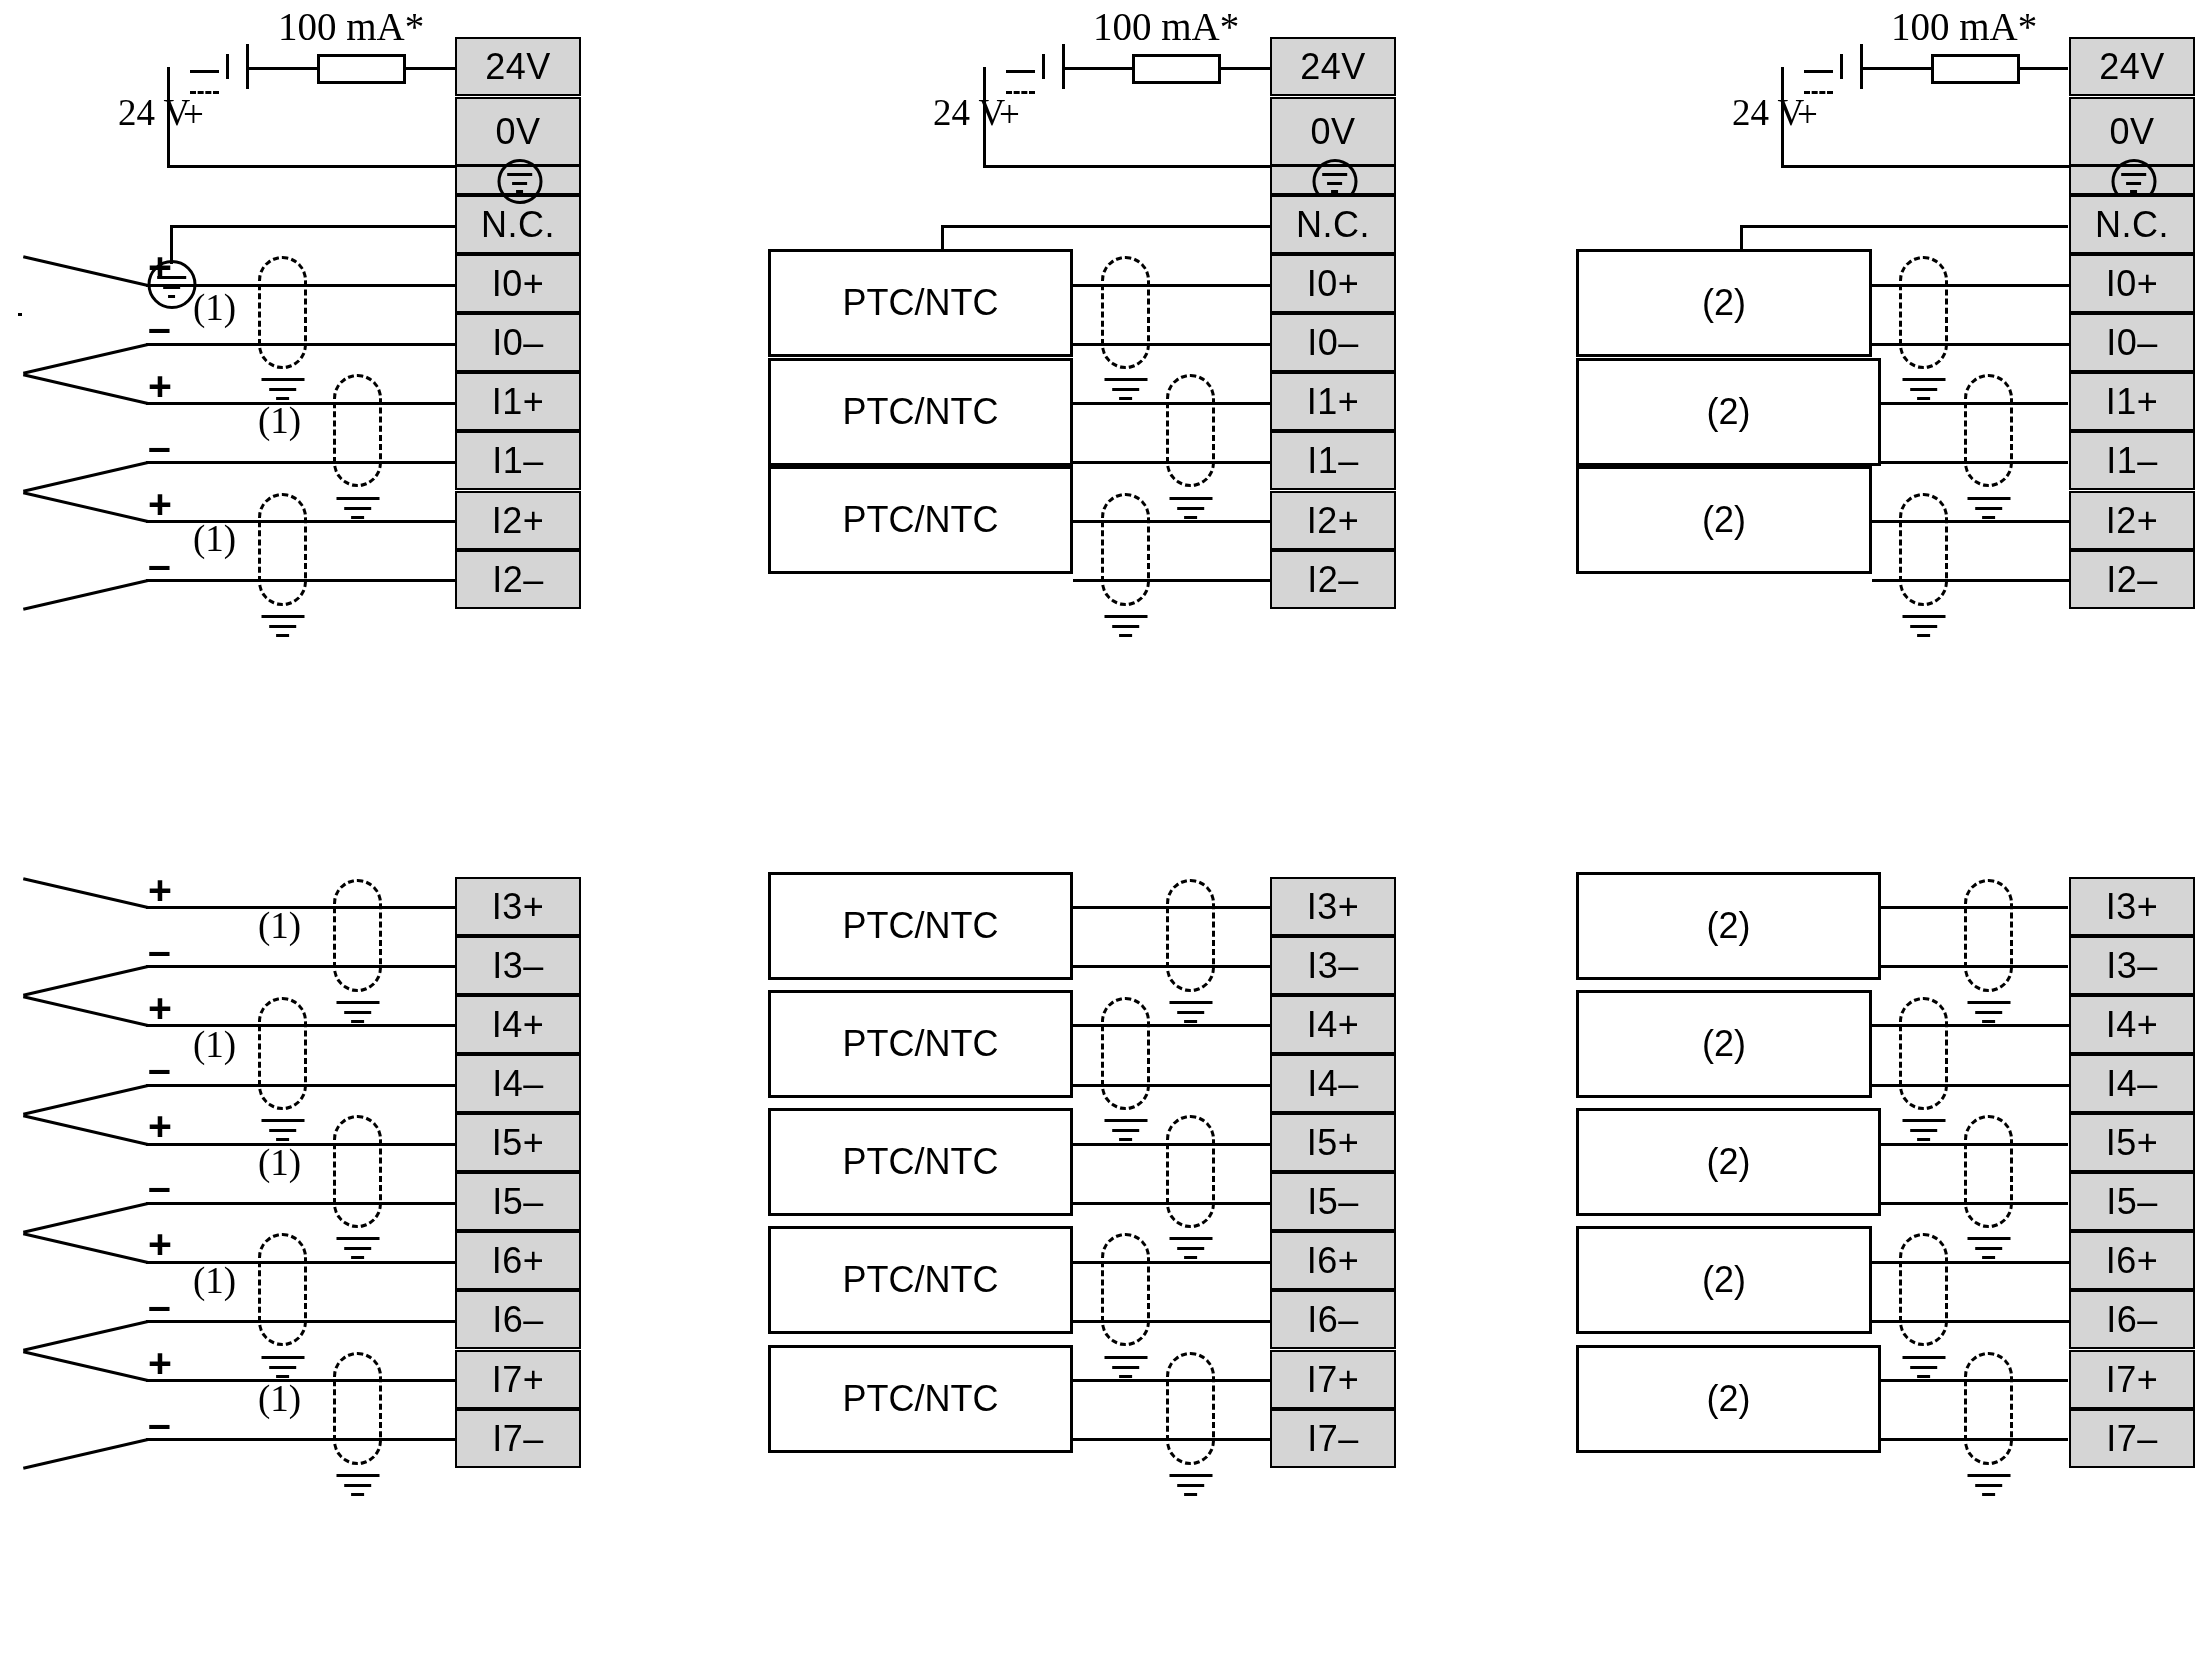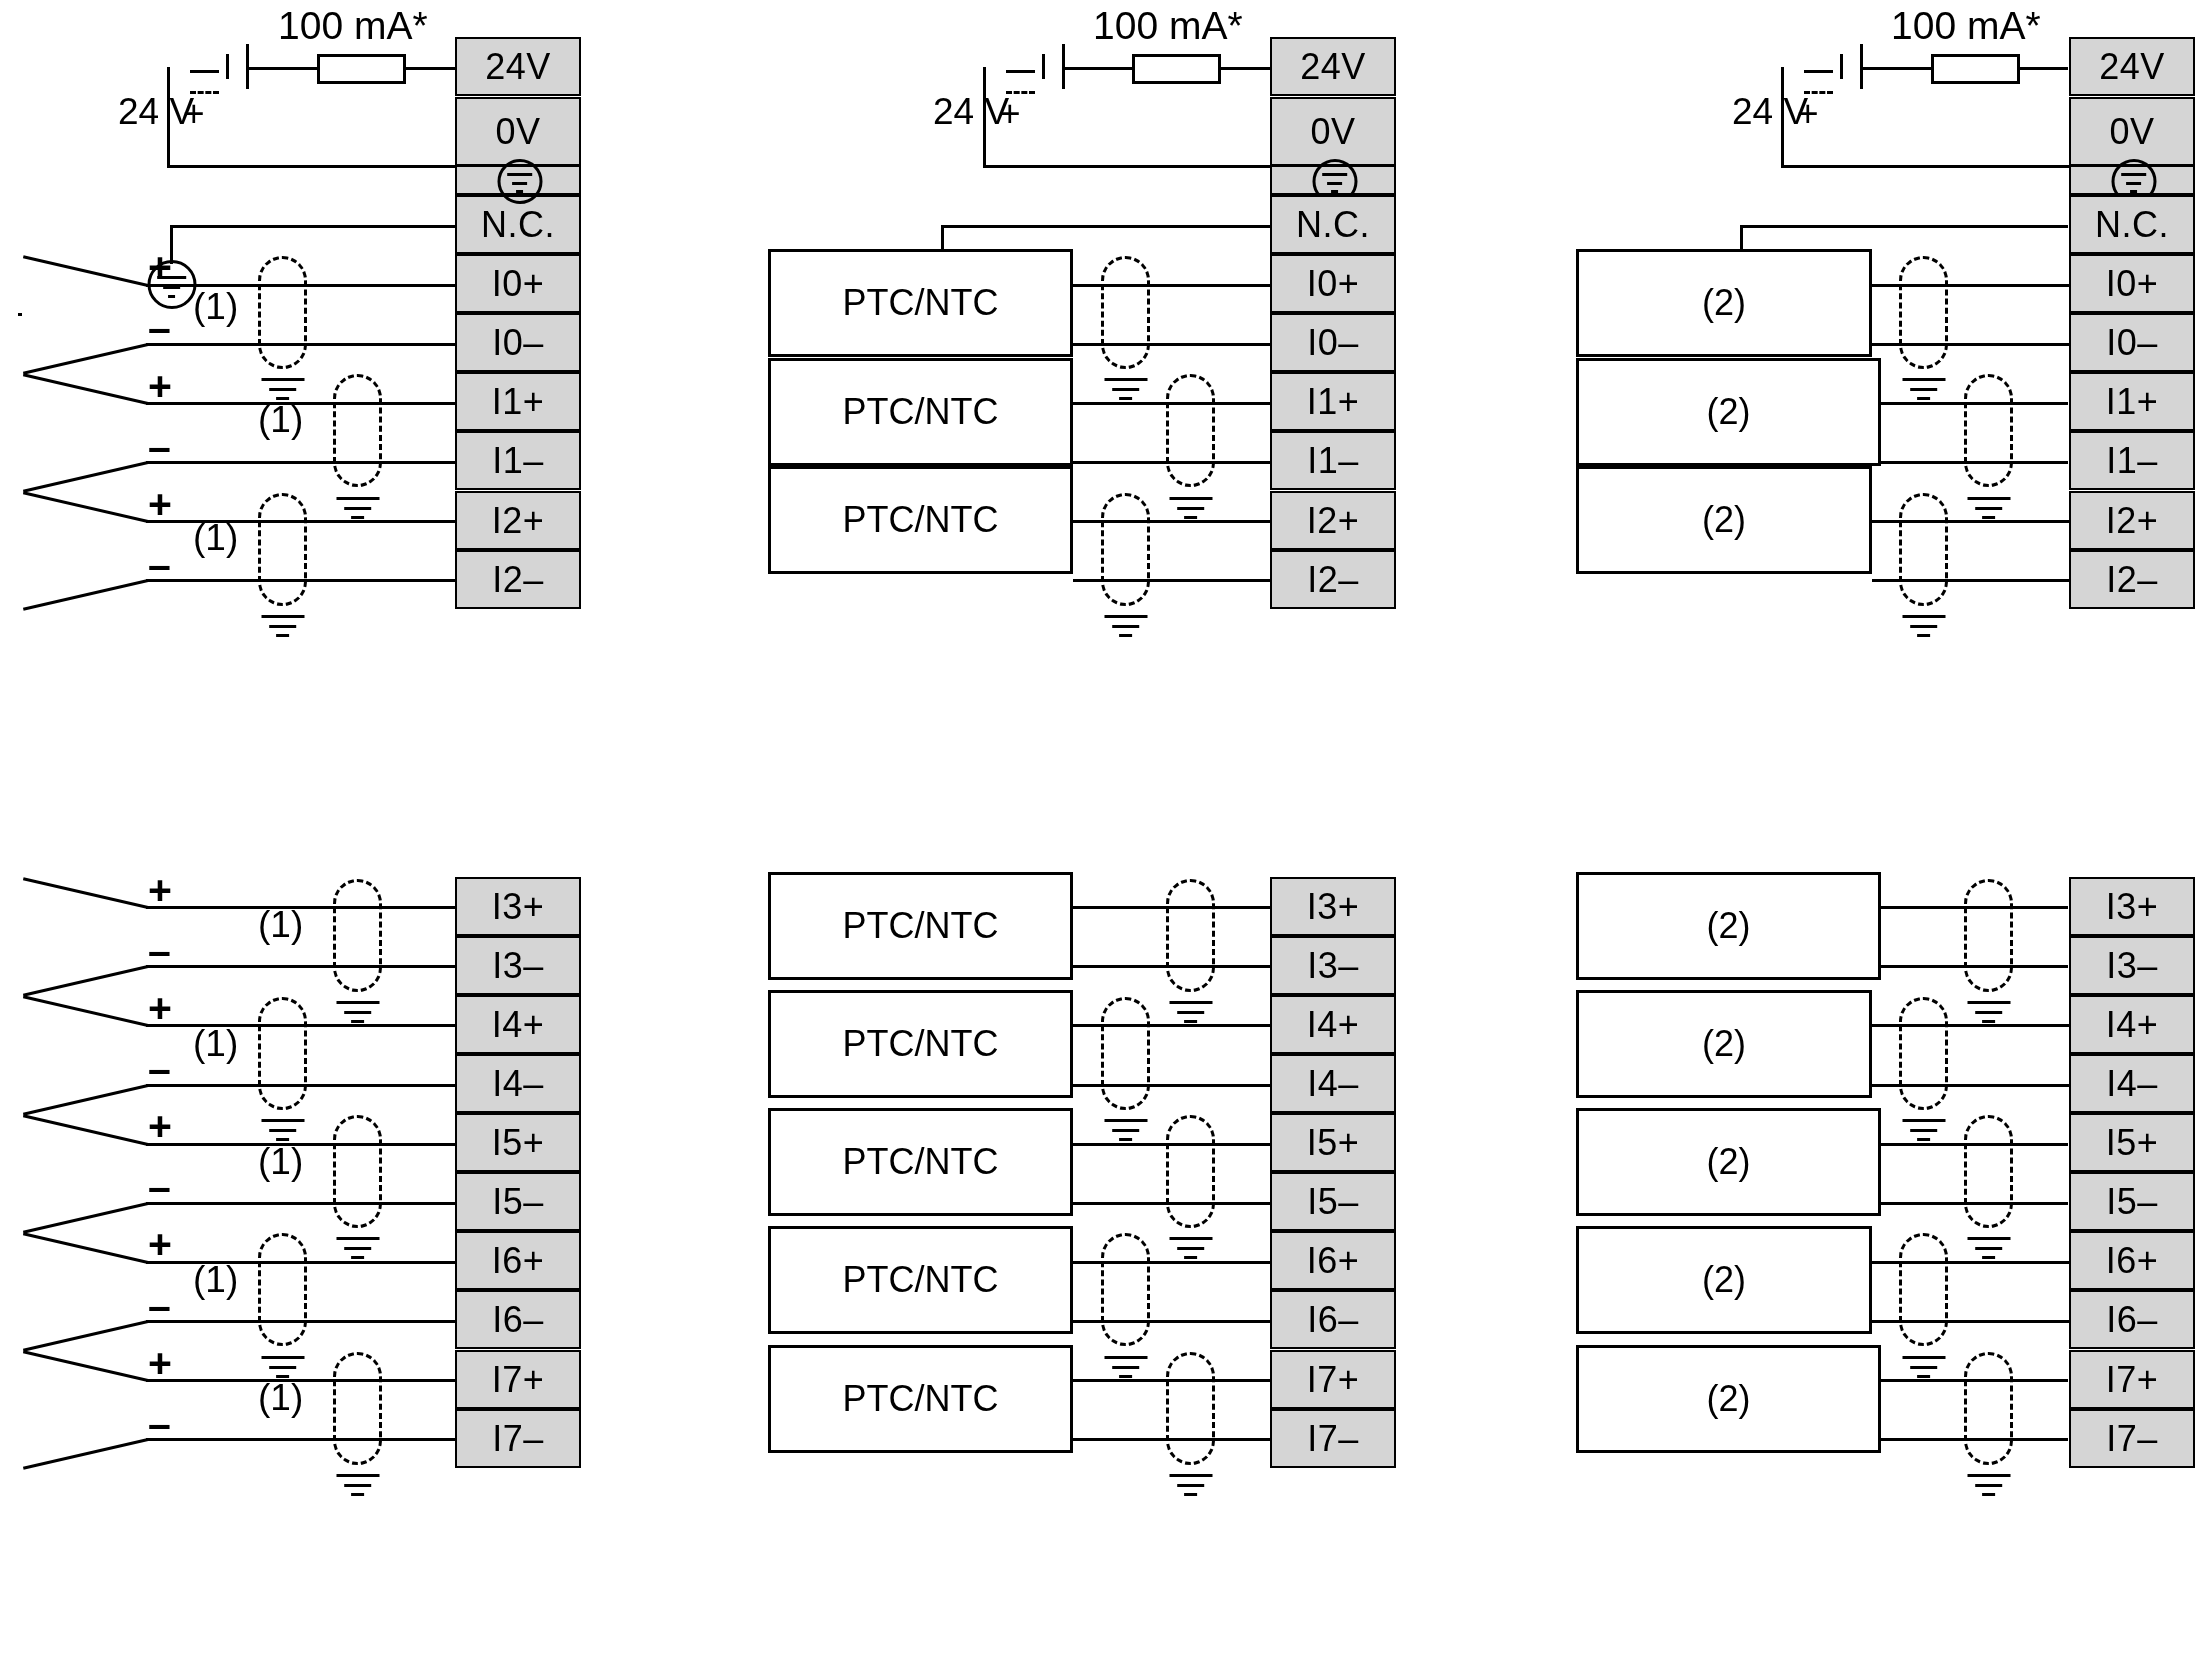--- a/index.html
+++ b/index.html
@@ -8,21 +8,21 @@
 
   
   .col{position:absolute;top:0;height:1679px;}
   .term{position:absolute;box-sizing:border-box;border:2px solid #000;background:#d5d5d5;
         display:flex;align-items:center;justify-content:center;font-size:36px;letter-spacing:0.5px;}
   .wire{position:absolute;background:#000;}
   .wire.h{height:3px;}
   .wire.v{width:3px;}
   .box{position:absolute;box-sizing:border-box;border:3px solid #000;background:#fff;
        display:flex;align-items:center;justify-content:center;font-size:36px;}
-  .lbl{position:absolute;font-size:37px;white-space:nowrap;}
+  .lbl{position:absolute;font-size:37px;white-space:nowrap;font-family:Liberation Serif, serif;}
   .plusminus{position:absolute;font-size:41px;font-weight:600;}
 
   
   .shield{position:absolute;box-sizing:border-box;border:3px dashed #000;border-radius:25.6px;}
 
   
   .earth{position:absolute;}
   .earth i{position:absolute;background:#000;height:3px;left:50%;transform:translateX(-50%);}
   .earth .stem{width:3px;height:13.8px;left:50%;top:0;transform:translateX(-50%);}
   .earth .b1{width:43px;top:13.8px;}

